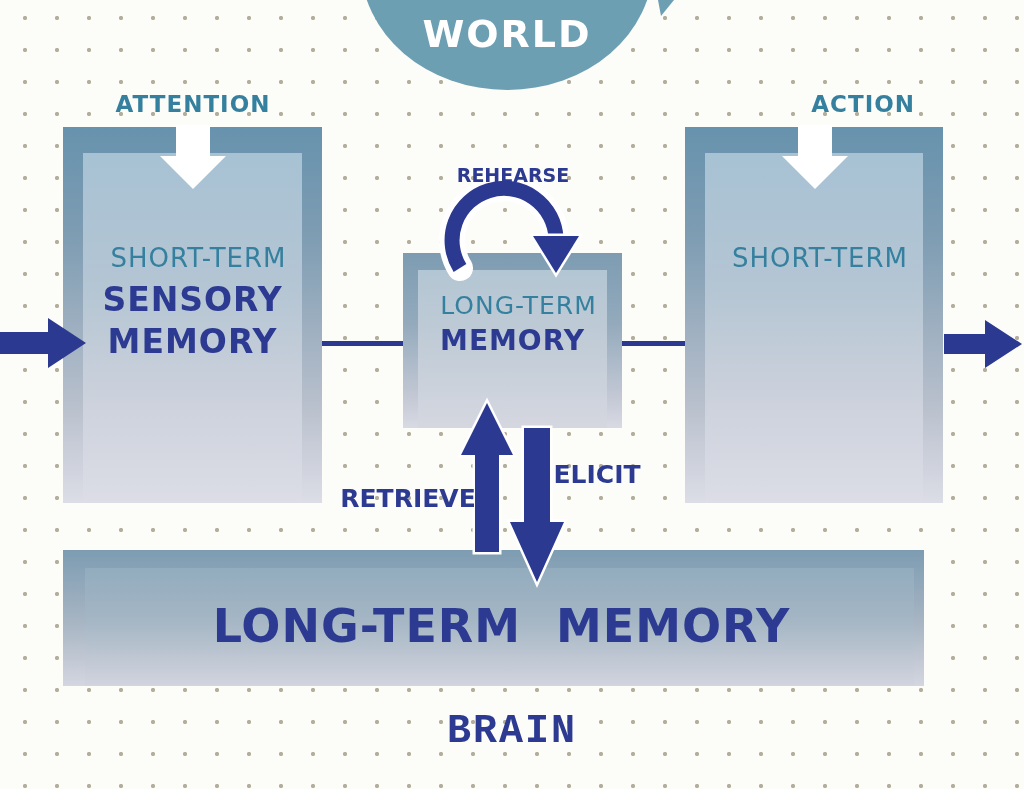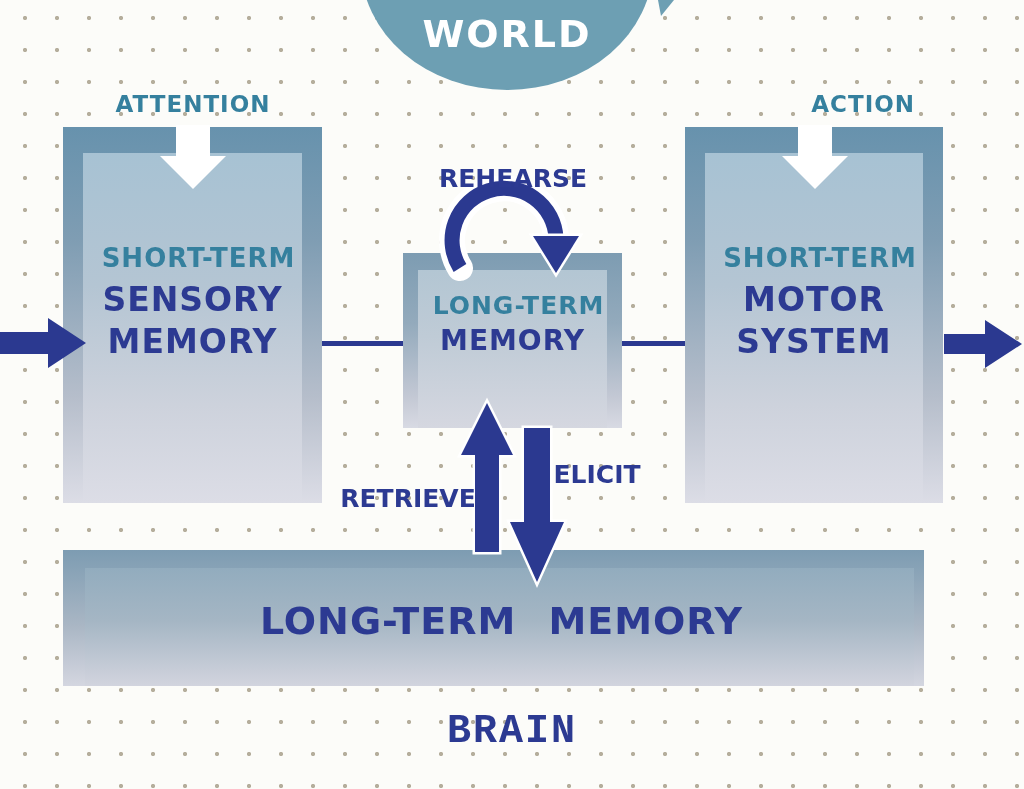--- a/index.html
+++ b/index.html
@@ -48,39 +48,39 @@
   .ltm{
     left:63px;top:550px;width:861px;height:136px;
     background:linear-gradient(180deg,#7d9cb2 0%,#a9b6c4 55%,#d4d6e0 100%);
   }
   .ltm .inner{
     left:22px;right:10px;top:18px;bottom:0;
     background:linear-gradient(180deg,#92acbe 0%,#a5b6c4 45%,#d2d4de 100%);
   }
   
   .boxtext{position:absolute;text-align:center;z-index:10;}
-  .boxtext .subtitle{color:#35809e;font-weight:bold;letter-spacing:1px;padding-left:12px;}
+  .boxtext .subtitle{color:#35809e;font-weight:normal;letter-spacing:1px;padding-left:12px;}
   .boxtext .title{color:#2c3a92;font-weight:bold;letter-spacing:1px;line-height:1.28;}
   .t-sensory{left:63px;width:259px;top:243px;}
   .t-motor{left:685px;width:258px;top:243px;}
   .t-sensory .subtitle,.t-motor .subtitle{font-size:26px;margin-bottom:6px;}
   .t-sensory .title,.t-motor .title{font-size:33px;}
   .t-working{left:403px;width:219px;top:291px;}
   .t-working .subtitle{font-size:25px;margin-bottom:4px;}
   .t-working .title{font-size:28px;line-height:1.22;}
   .lbl{position:absolute;font-weight:bold;text-align:center;z-index:10;}
   .teal{color:#35809e;}
   .navy{color:#2c3a92;}
   .attention{left:93px;top:91px;width:200px;font-size:23px;letter-spacing:1px;}
   .action{left:715px;top:91px;width:200px;font-size:23px;letter-spacing:1px;text-align:right;}
-  .rehearse{left:413px;top:164px;width:200px;font-size:25px;}
+  .rehearse{left:413px;top:164px;width:200px;font-size:19px;}
   .retrieve{left:308px;top:484px;width:200px;font-size:25px;}
   .elicit{left:527px;top:460px;width:140px;font-size:25px;}
   .ltm-title{
-    left:63px;top:599px;width:861px;font-size:38px;letter-spacing:1px;
+    left:63px;top:599px;width:861px;font-size:46px;letter-spacing:1px;
     word-spacing:18px;padding-left:16px;box-sizing:border-box;
   }
   .brain{left:0;top:709px;width:1024px;font-size:40px;letter-spacing:2px;font-family:Liberation Mono, monospace;}
   
   .overlay{position:absolute;left:0;top:0;z-index:5;pointer-events:none;}
 </style>
 </head>
 <body>
 
 <div class="canvas">
@@ -144,22 +144,18 @@
 
   <div class="boxtext t-working">
     <div class="subtitle">LONG-TERM</div>
     <div class="title">
       <div>MEMORY</div>
     </div>
   </div>
 
   <div class="boxtext t-motor">
     <div class="subtitle">SHORT-TERM</div>
-    <div class="title">
-      <div>MOTOR</div>
-      <div>SYSTEM</div>
-    </div>
   </div>
 
   <div class="lbl navy ltm-title">LONG-TERM MEMORY</div>
   <div class="lbl navy brain">BRAIN</div>
 
 </div>
 
 </body></html>

